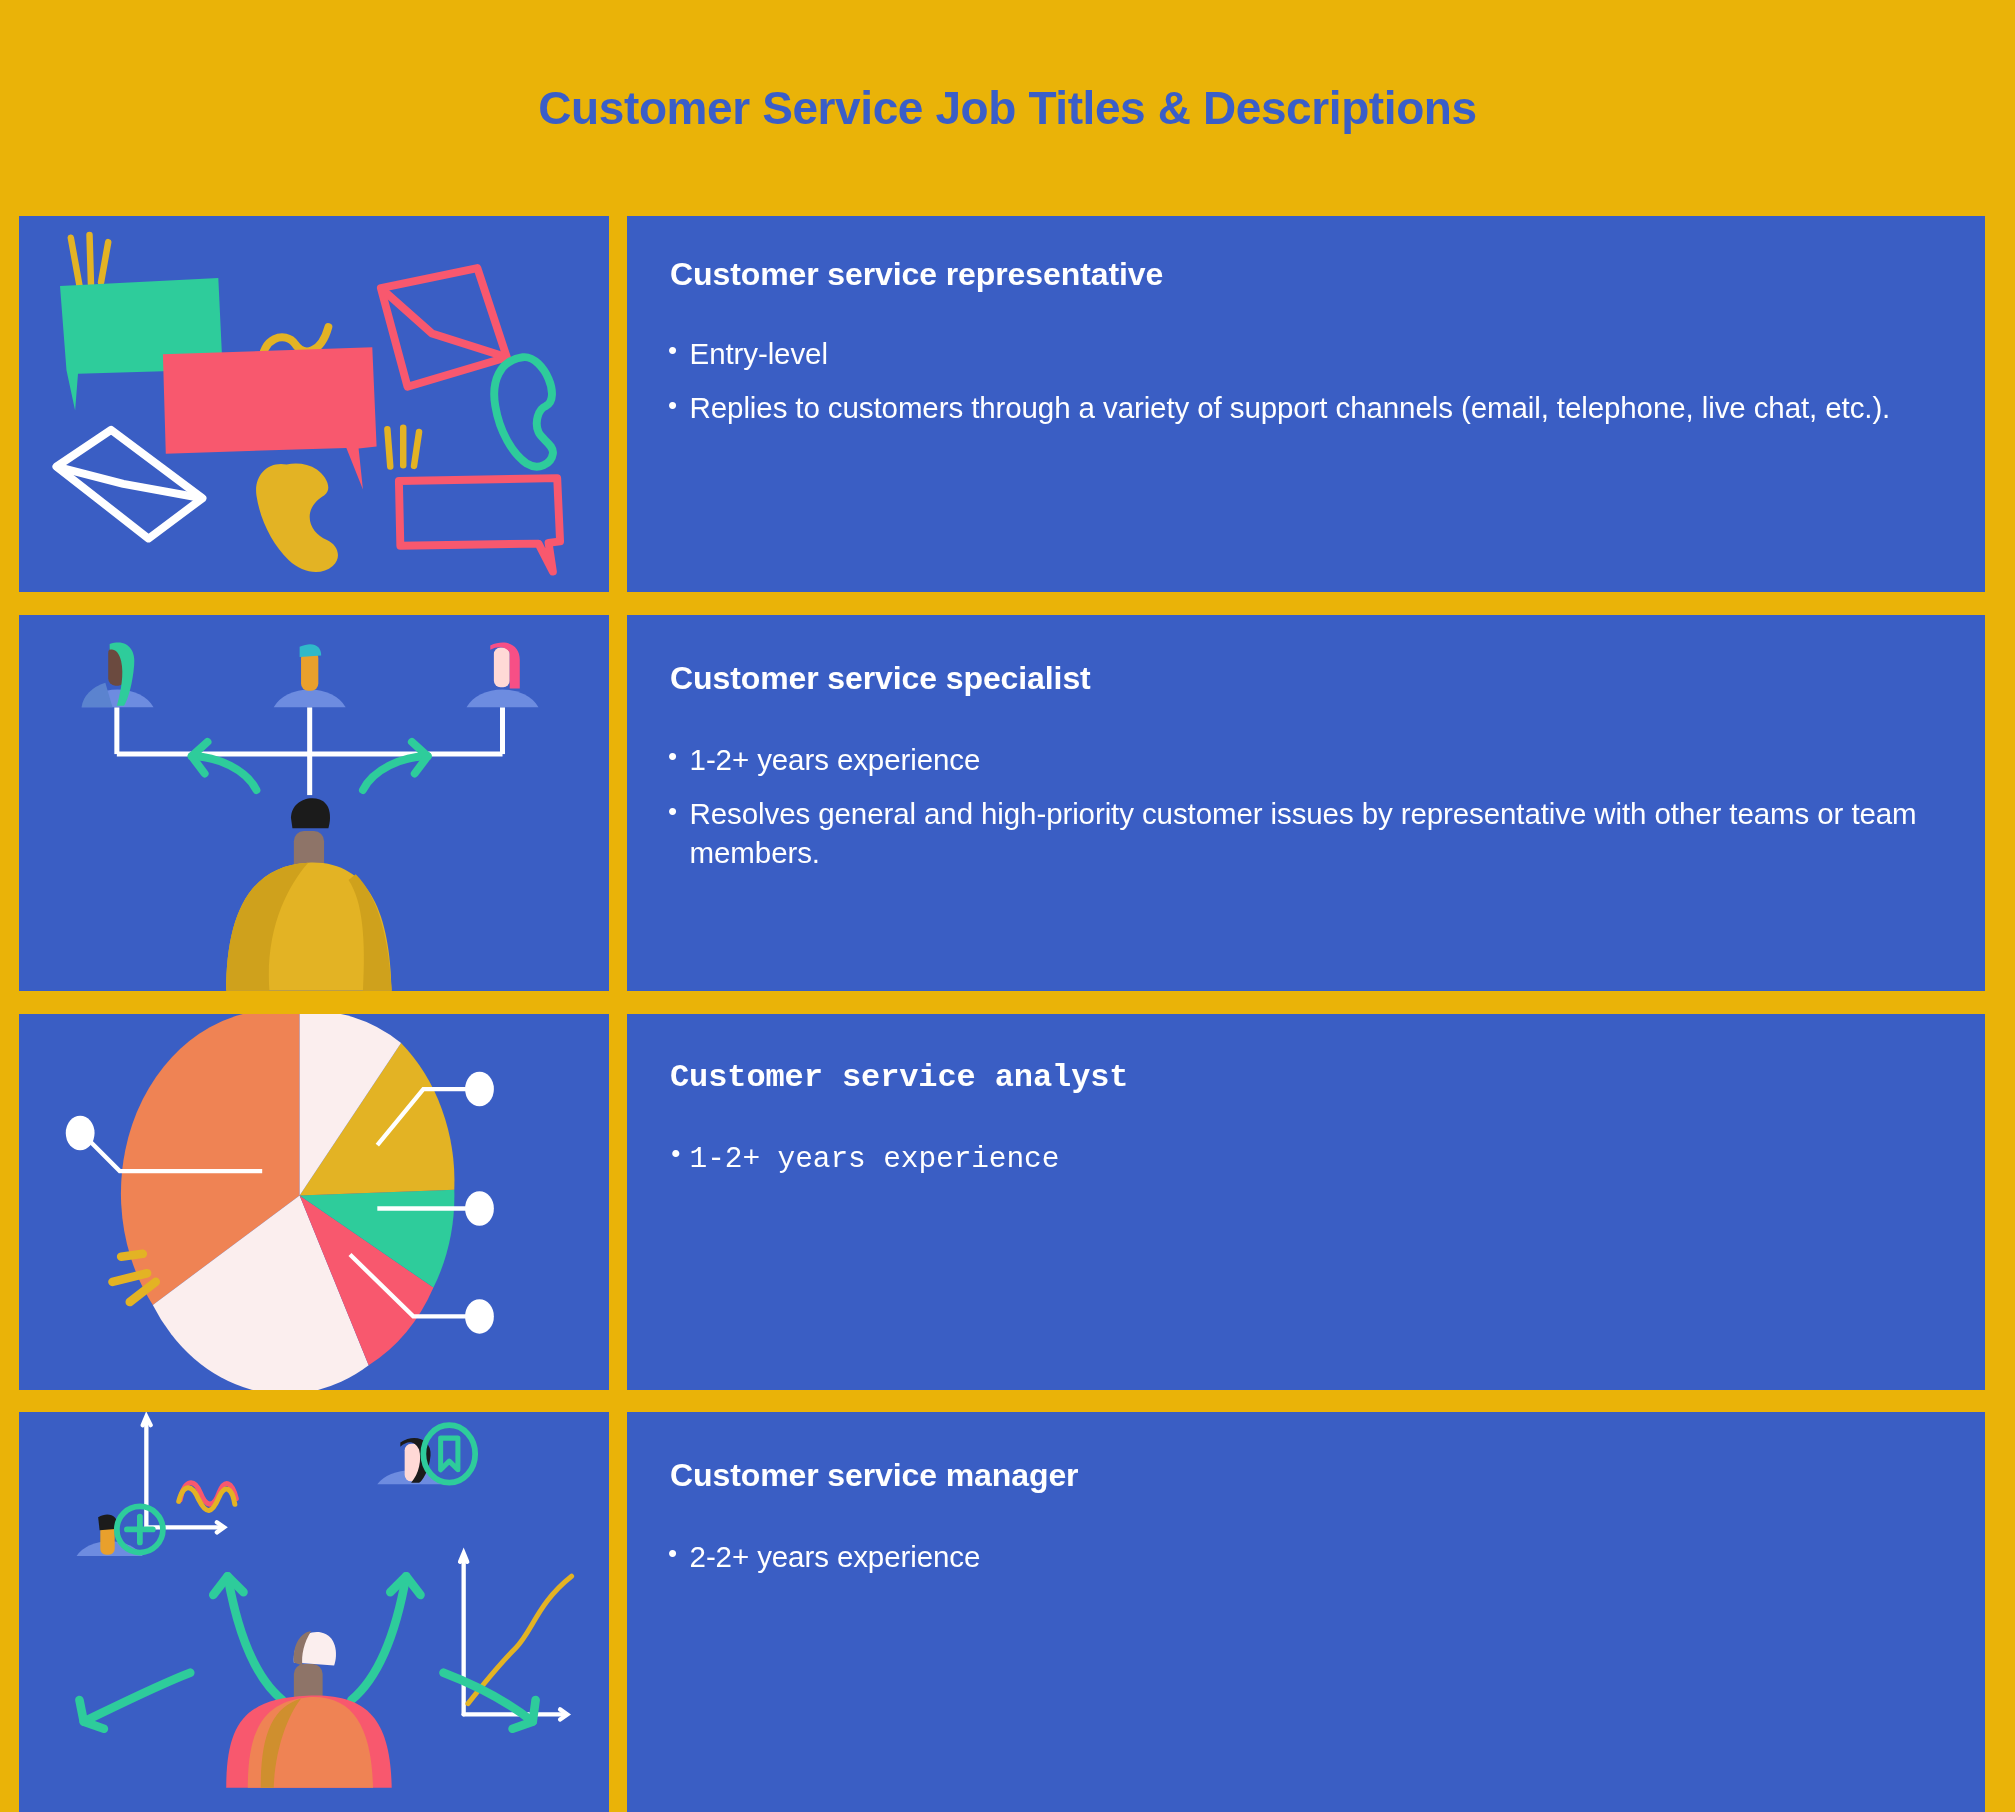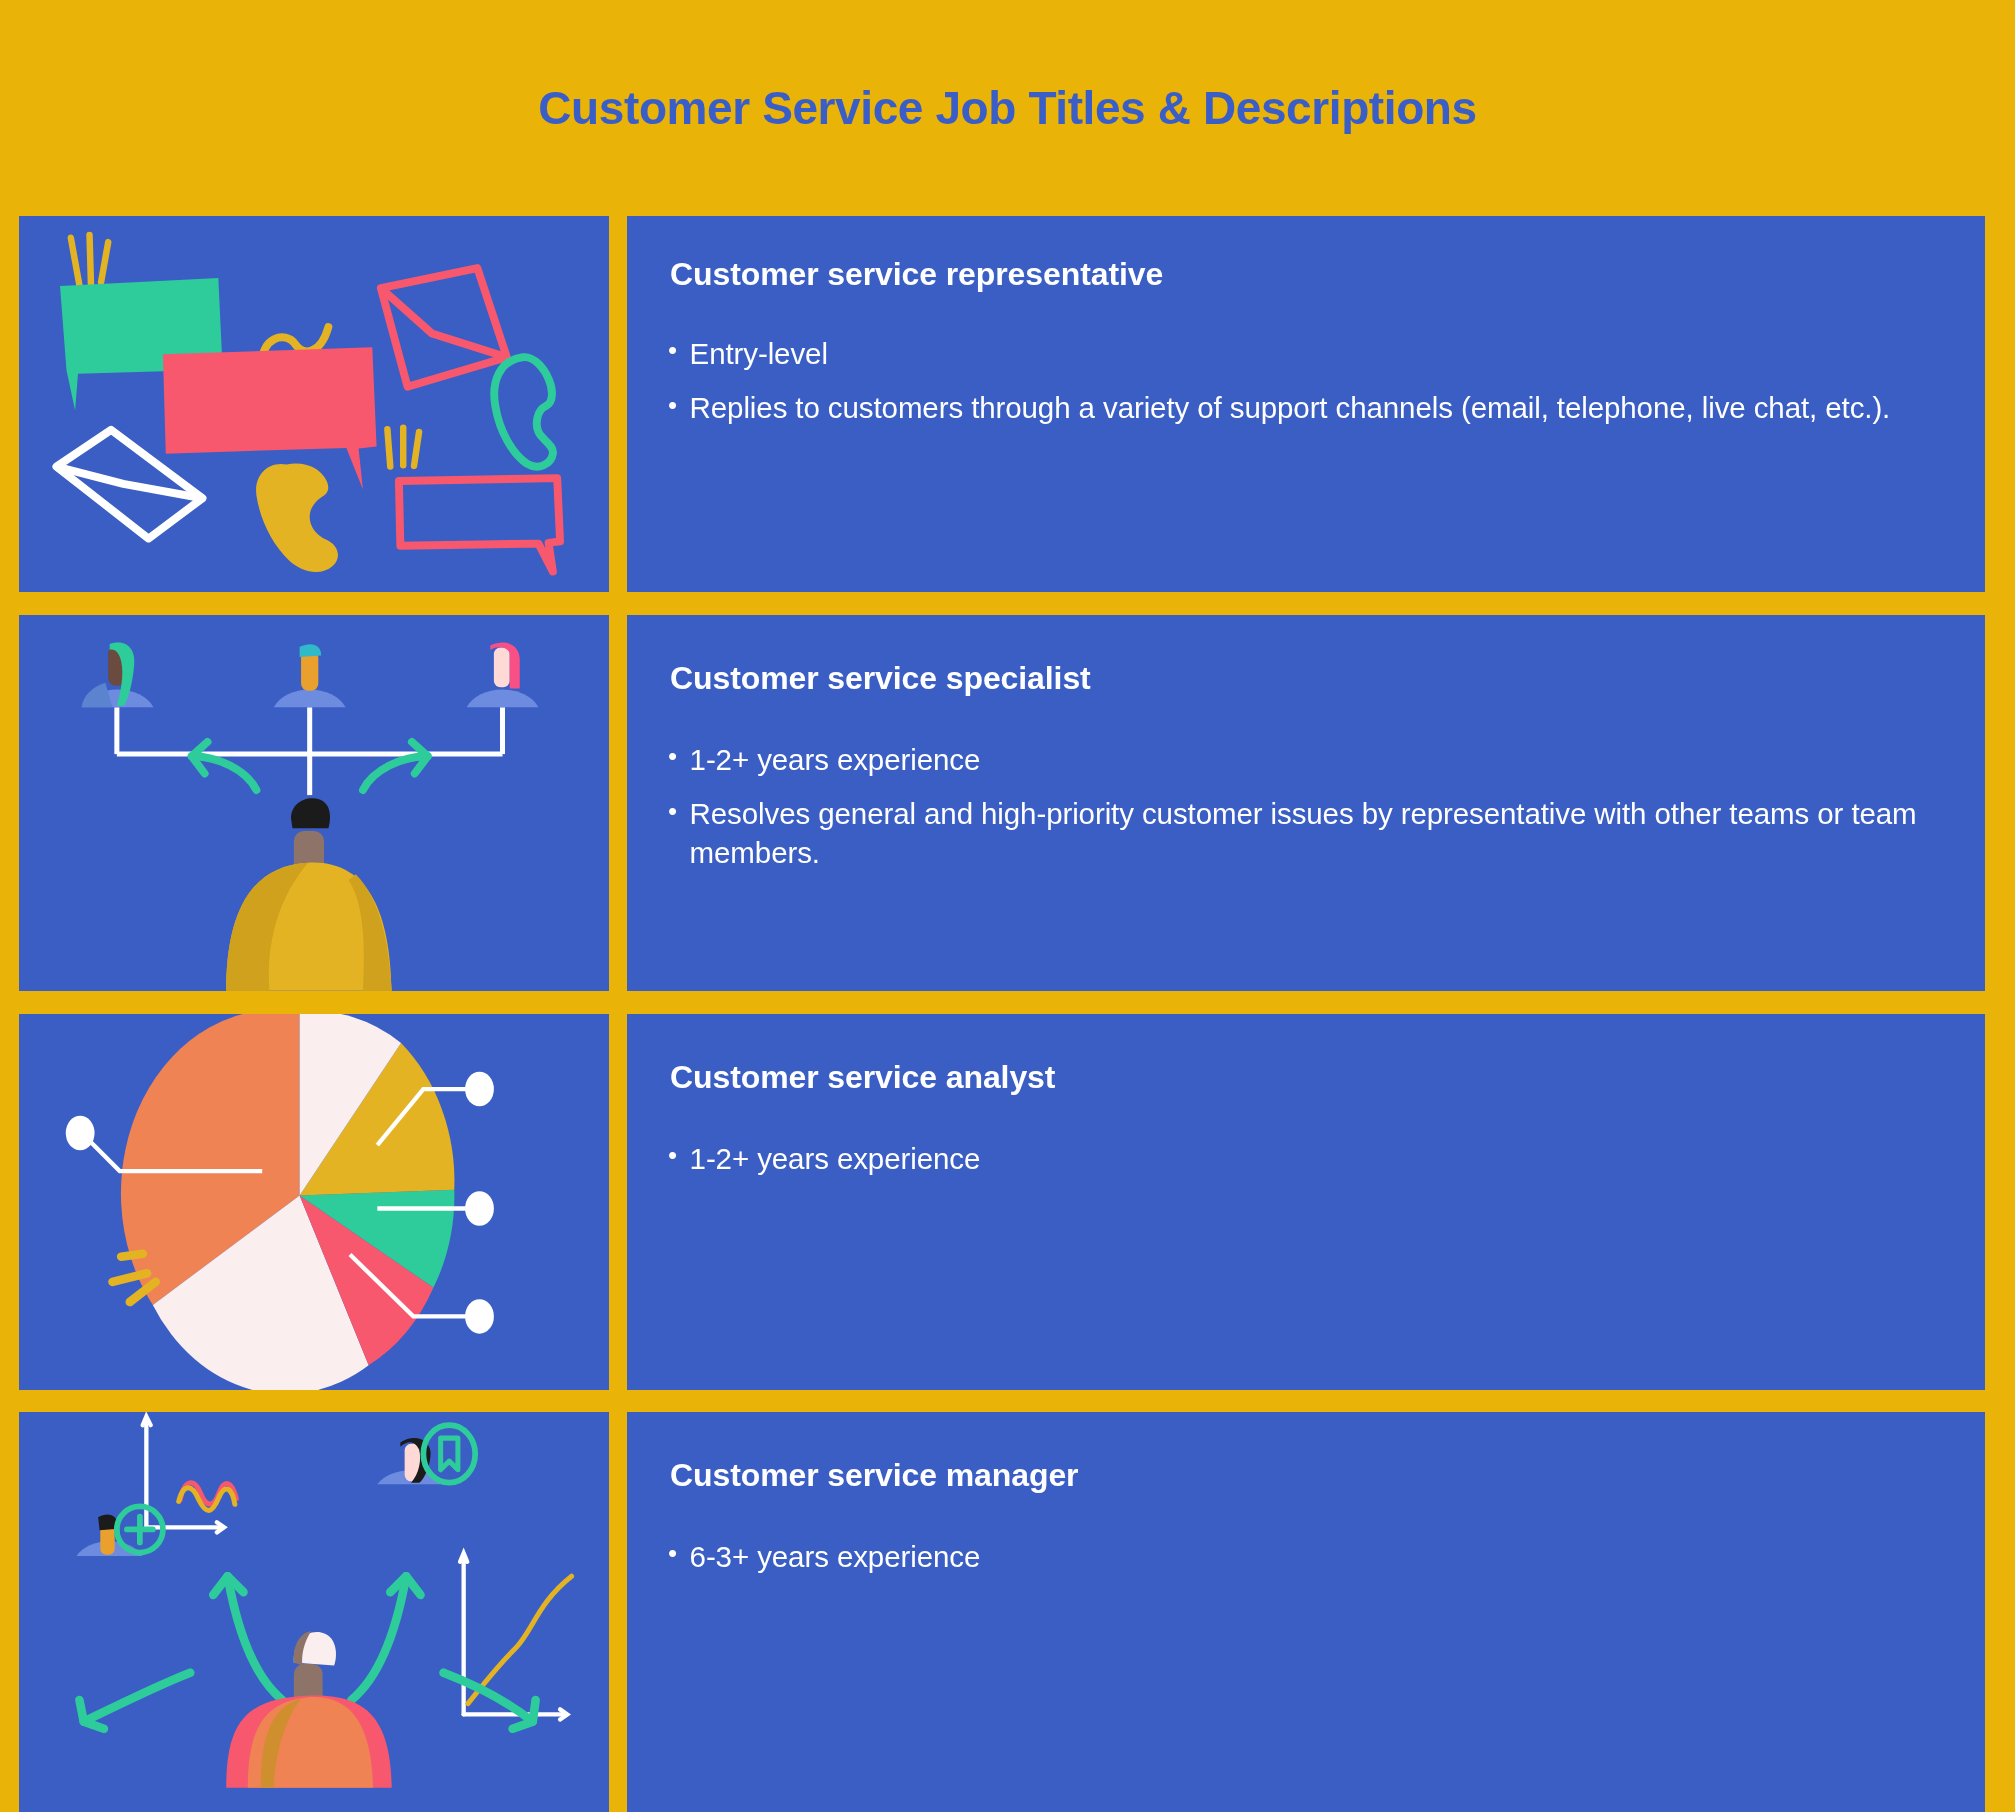--- a/index.html
+++ b/index.html
@@ -19,21 +19,21 @@
     font-size:46px;font-weight:bold;
     letter-spacing:-0.4px;
     color:#3a5ec8;
     line-height:1;
   }
 
   
   .row{position:absolute;left:0;right:0;}
   .row-1{top:216px;height:376px;}
   .row-2{top:615px;height:376px;}
-  .row-3{top:1014px;height:376px;}
+  .row-3{top:1014px;height:376px;font-family:Liberation Mono, monospace;}
   .row-4{top:1412px;height:476px;}
 
   .illus-card{
     position:absolute;left:18.7px;top:0;width:590px;height:100%;
     background:#3a5ec4;
     overflow:hidden;
   }
   .text-card{
     position:absolute;left:627px;top:0;width:1358px;height:100%;
     background:#3a5ec4;
@@ -317,19 +317,19 @@
           <path d="M288 522 C288 430 316 398 400 394 C486 390 516 428 518 522 Z" fill="#f8586e"></path>
           <path d="M318 522 C318 440 340 402 402 396 C466 392 490 440 492 522 Z" fill="#ef8354"></path>
           <path d="M336 522 C336 448 352 410 392 398 C372 424 356 470 354 522 Z" fill="#cf8f2e"></path>
         </g>
       </svg>
     </div>
 
     <div class="text-card">
       <div class="card-heading">Customer service manager</div>
       <ul class="bullets">
-        <li>6-3+ years experience</li>
+        <li>2-2+ years experience</li>
       </ul>
     </div>
   </div>
 
 </div>
 
 
 </body></html>

